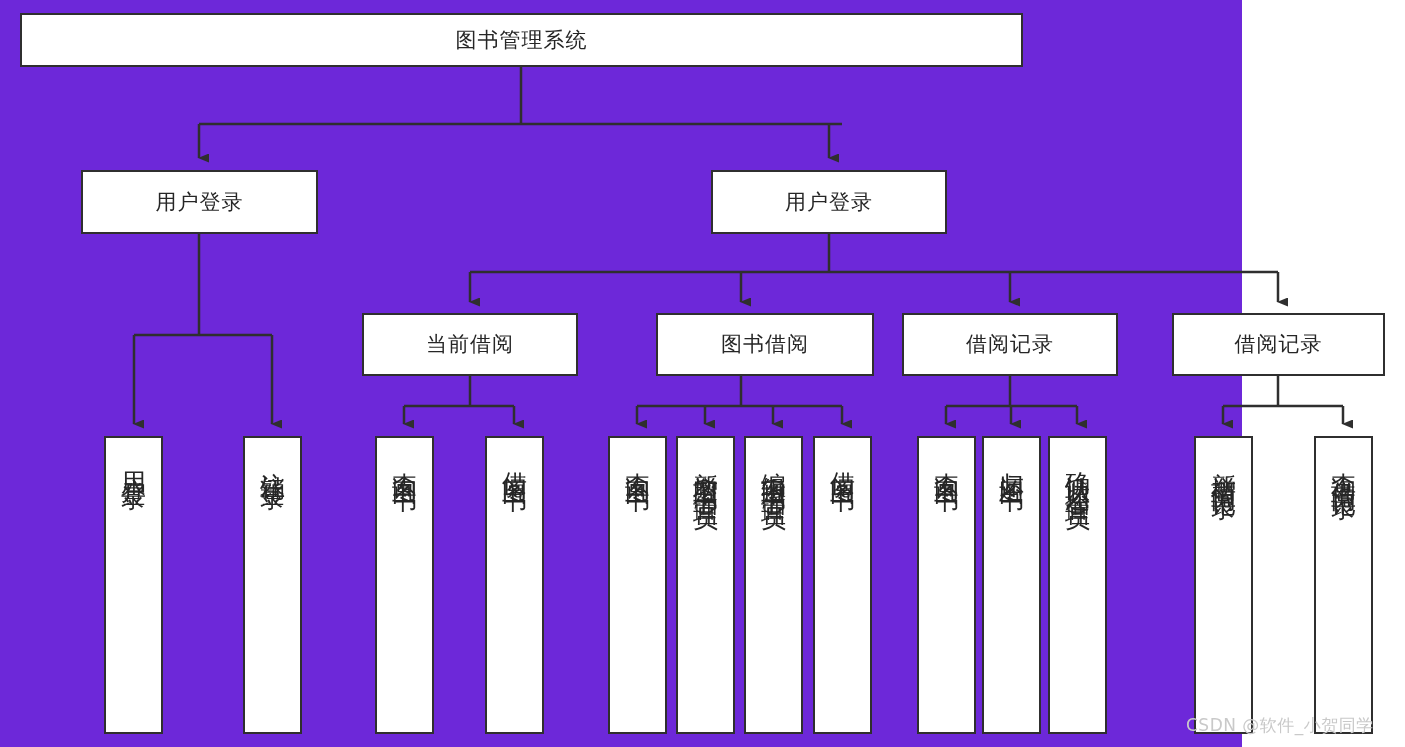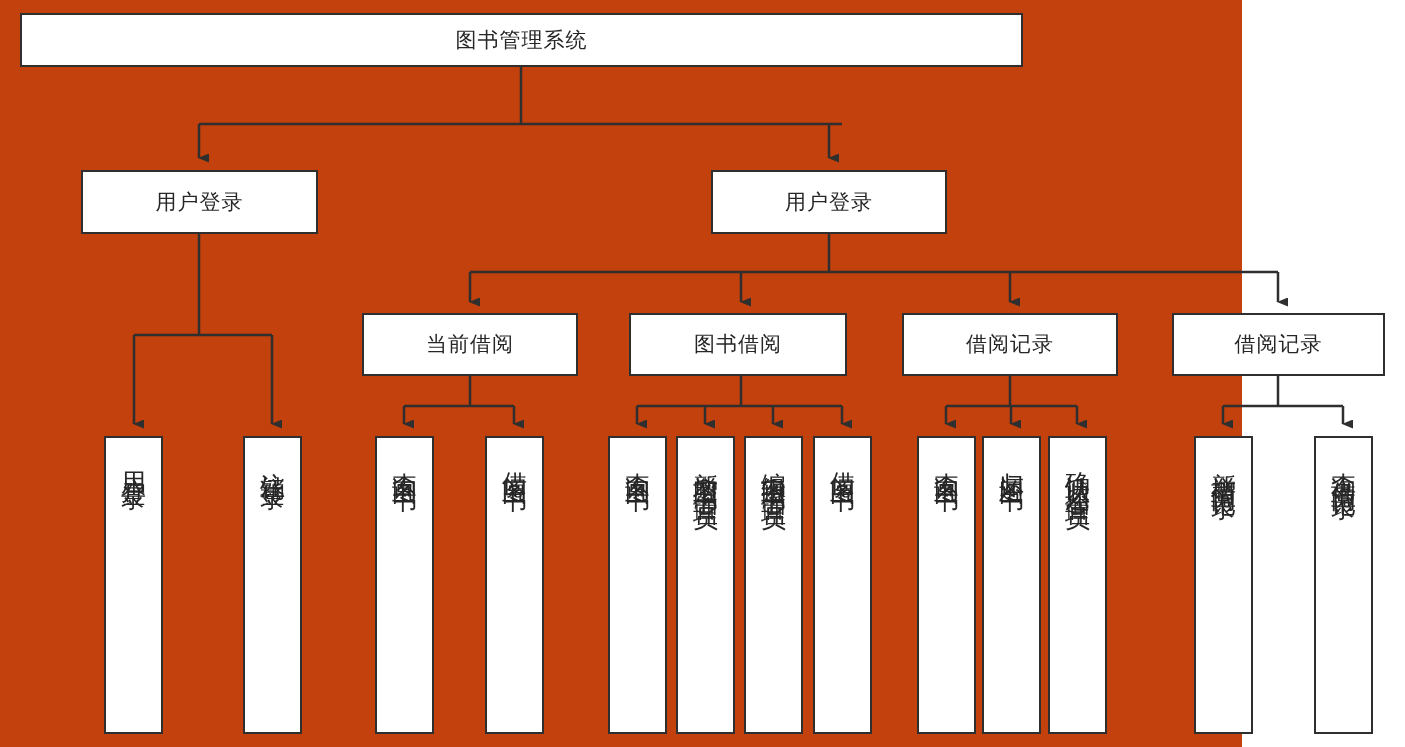--- a/index.html
+++ b/index.html
@@ -1,19 +1,19 @@
 <!DOCTYPE html>
 <html><head>
 <meta charset="utf-8">
 <title>图书管理系统 功能结构图</title>
 <style>
   html,body{margin:0;padding:0;background:#ffffff;}
   body{width:1405px;height:747px;overflow:hidden;
        font-family:"DejaVu Sans","Liberation Sans",sans-serif;}
-  #canvas{position:relative;width:1242px;height:747px;background:#c2410c;}
+  #canvas{position:relative;width:1242px;height:747px;background:#6d28d9;}
   svg#wires{position:absolute;left:0;top:0;width:1405px;height:747px;}
   .node{position:absolute;box-sizing:border-box;background:#ffffff;
         border:2.5px solid #2f2f2f;display:flex;align-items:center;
         justify-content:center;color:#262626;}
   .node span{display:block;text-align:center;line-height:1.18;}
   .node.h span{font-size:21px;letter-spacing:1px;white-space:nowrap;}
   .node.v{align-items:flex-start;padding-top:14px;}
   .node.v span{writing-mode:vertical-rl;text-orientation:upright;
                font-size:25px;letter-spacing:5px;line-height:1;}
   #watermark{position:absolute;left:1186px;top:714px;font-size:17px;
@@ -81,21 +81,21 @@
   <div class="node h" style="left:81px;top:170px;width:237px;height:64px;">
     <span>用户登录</span>
   </div>
   <div class="node h" style="left:711px;top:170px;width:236px;height:64px;">
     <span>用户登录</span>
   </div>
 
   <div class="node h" style="left:362px;top:313px;width:216px;height:63px;">
     <span>当前借阅</span>
   </div>
-  <div class="node h" style="left:629px;top:313px;width:218px;height:63px;">
+  <div class="node h" style="left:656px;top:313px;width:218px;height:63px;">
     <span>图书借阅</span>
   </div>
   <div class="node h" style="left:902px;top:313px;width:216px;height:63px;">
     <span>借阅记录</span>
   </div>
   <div class="node h" style="left:1172px;top:313px;width:213px;height:63px;justify-content:center;">
     <span>借阅记录</span>
   </div>
 
   <div class="node v" style="left:104px;top:436px;width:59px;height:298px;">
@@ -135,14 +135,15 @@
     <span>确认归还（管理员）</span>
   </div>
 
   <div class="node v" style="left:1194px;top:436px;width:59px;height:298px;">
     <span>新增借阅记录</span>
   </div>
   <div class="node v" style="left:1314px;top:436px;width:59px;height:298px;">
     <span>查询借阅记录</span>
   </div>
 
+  <div id="watermark">CSDN @软件_小贺同学</div>
 
 </div>
 
 </body></html>

